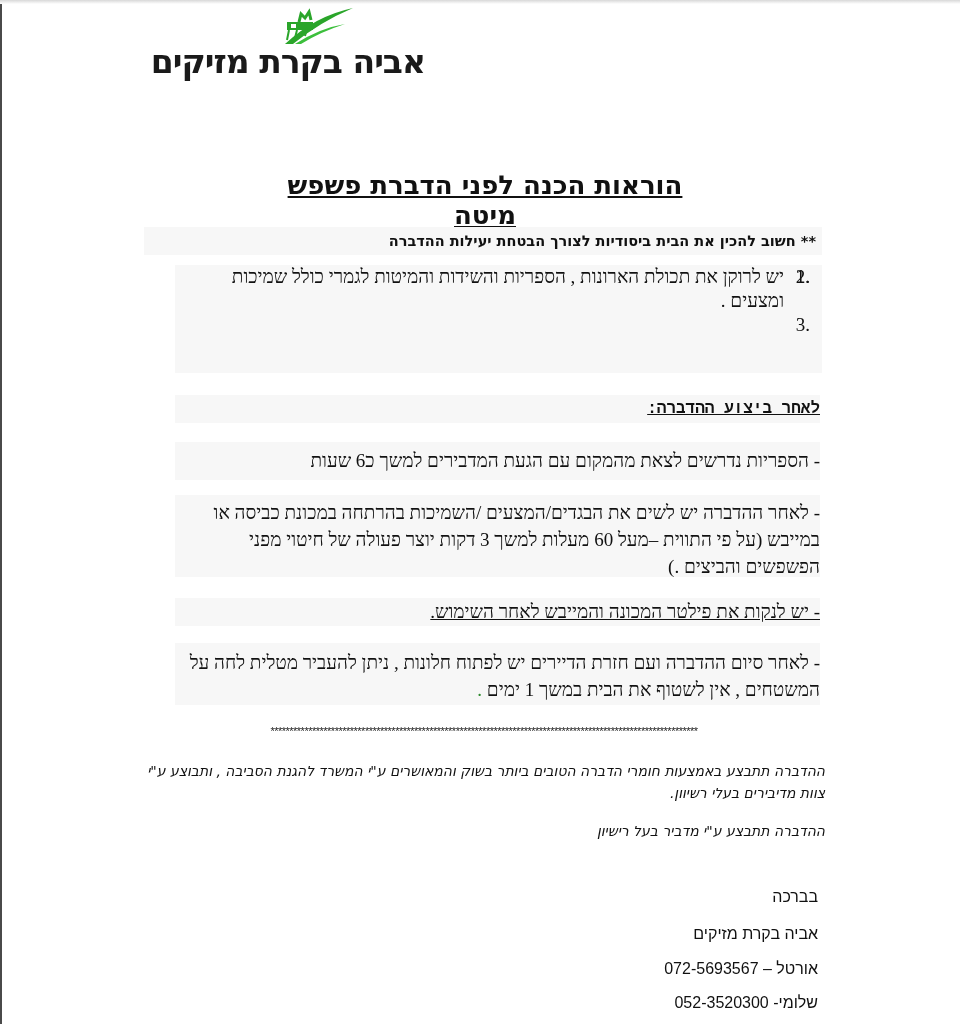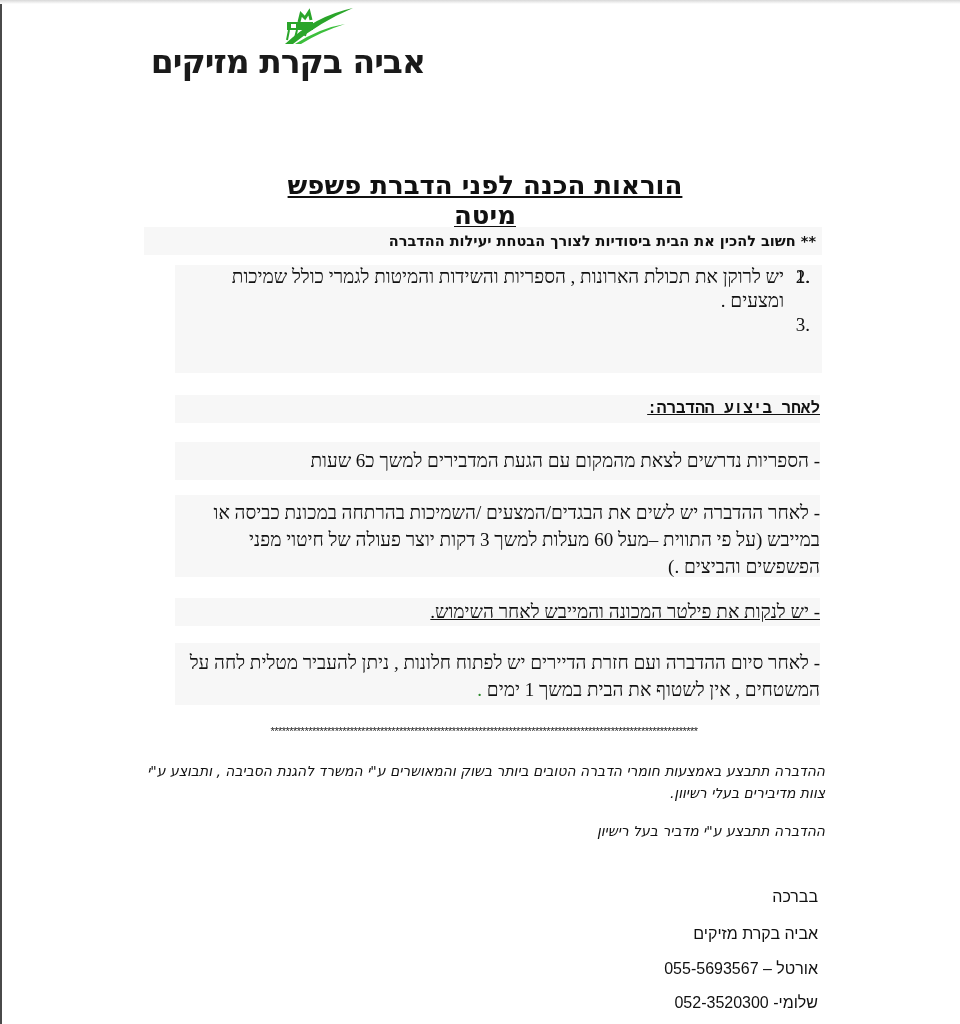--- a/index.html
+++ b/index.html
@@ -112,17 +112,17 @@
 </div>
 
 <div class="abs stars">*****************************************************************************************************************</div>
 
 <div class="abs italic-block ib1">ההדברה תתבצע באמצעות חומרי הדברה הטובים ביותר בשוק והמאושרים ע"י המשרד להגנת הסביבה , ותבוצע ע"י צוות מדיבירים בעלי רשיוון.</div>
 <div class="abs italic-block ib2">ההדברה תתבצע ע"י מדביר בעל רישיון</div>
 
 <div class="abs sig" style="top:888px;">בברכה</div>
 <div class="abs sig" style="top:925px;">אביה בקרת מזיקים</div>
 <div class="abs sig" style="top:960px;">
-  <span>אורטל – </span><span>055-5693567</span>
+  <span>אורטל – </span><span>072-5693567</span>
 </div>
 <div class="abs sig" style="top:994px;">
   <span>שלומי- </span><span>052-3520300</span>
 </div>
 
 </body></html>

